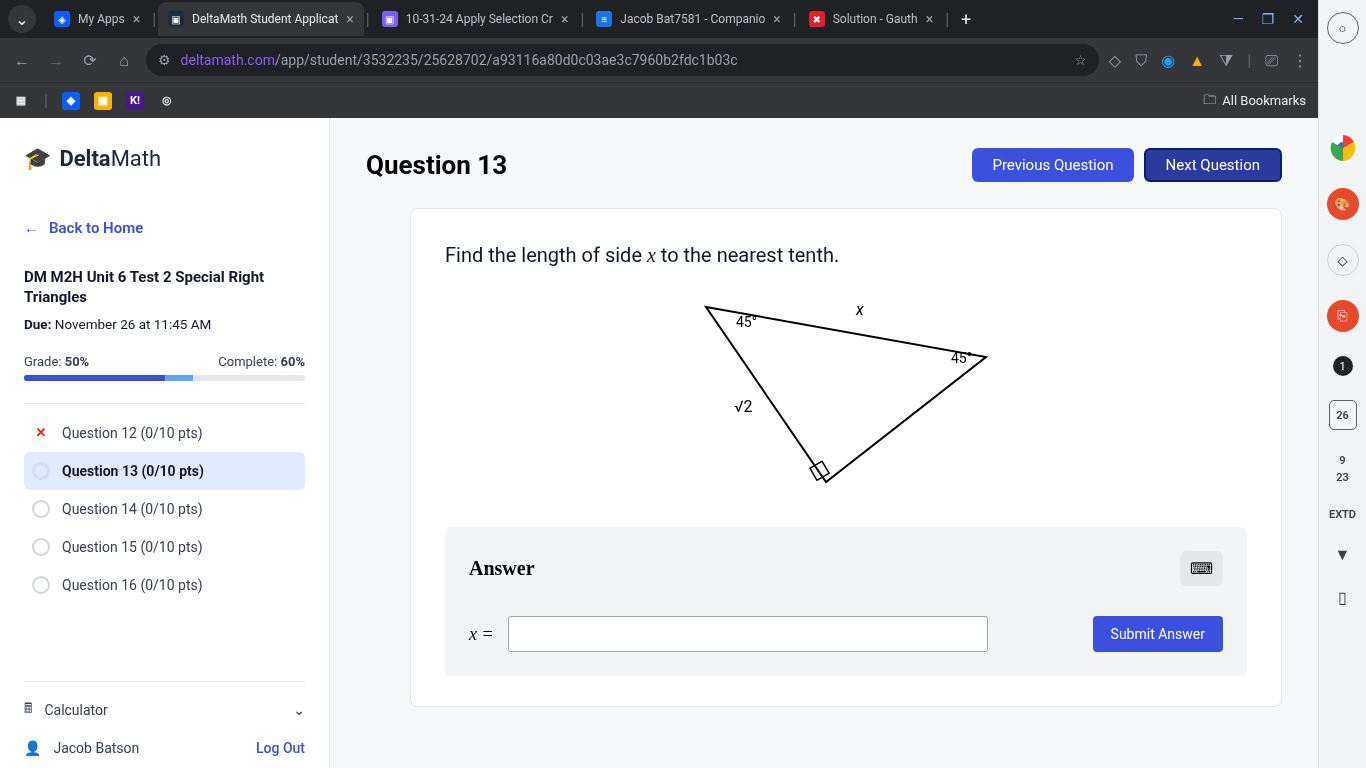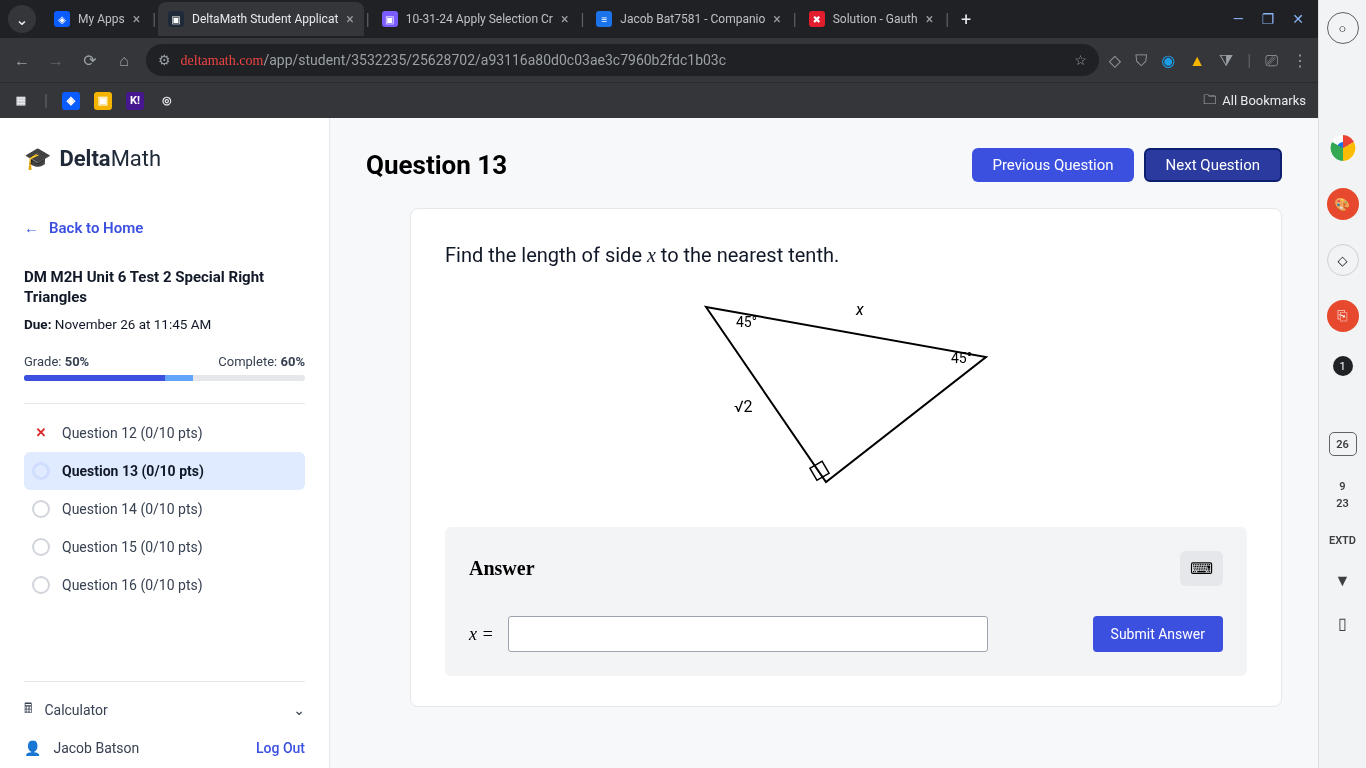--- a/index.html
+++ b/index.html
@@ -18,21 +18,21 @@
 .tab-sep { color:#5f6368; padding:0 2px; }
 .new-tab { color:#e8eaed; font-size:18px; padding:0 10px; }
 .window-controls { margin-left:auto; display:flex; gap:18px; padding-right:14px; color:#9aa0a6; }
 .window-controls .wc { font-size:14px; }
 .window-controls .wc.close { color:#8ab4f8; }
 
 .toolbar { background: #35363a; height: 44px; display:flex; align-items:center; padding:0 10px; gap:10px; }
 .toolbar .nav-icon { color:#9aa0a6; font-size:16px; width:24px; text-align:center; }
 .addr-bar { flex:1; background:#202124; border-radius: 18px; height:32px; display:flex; align-items:center; padding:0 12px; gap:10px; color:#9aa0a6; font-size:14px; }
 .addr-bar .url-txt { color:#9aa0a6; }
-.addr-bar .url-txt .dom { color:#ef4444;font-family:Liberation Serif, serif; }
+.addr-bar .url-txt .dom { color:#8b5cf6; }
 .toolbar .right-icons { display:flex; gap:14px; align-items:center; color:#9aa0a6; }
 .toolbar .right-icons .sep { color:#5f6368; }
 
 .bookmark-bar { background:#35363a; height:36px; border-top:1px solid #2a2b2e; display:flex; align-items:center; padding:0 12px; gap:14px; justify-content:space-between; }
 .bookmark-bar .left { display:flex; gap:14px; align-items:center; }
 .bookmark-bar .icon-sq { width:18px; height:18px; border-radius:3px; display:flex; align-items:center; justify-content:center; font-size:11px; font-weight:bold; }
 .bookmark-bar .sep { color:#5f6368; }
 .bookmark-bar .all-bm { color:#e8eaed; font-size:13px; display:flex; align-items:center; gap:6px; }
 
 .app-area { flex:1; display:flex; background:#fff; overflow:hidden; }
@@ -75,21 +75,21 @@
 .answer-section { background:#f3f4f6; border-radius:6px; padding:24px; }
 .answer-header { display:flex; justify-content:space-between; align-items:center; margin-bottom:30px;gap:32px; }
 .answer-header h2 { font-family: Georgia, serif; font-size:20px; font-weight:700; }
 .keyboard-btn { background:#e5e7eb; border-radius:6px; padding:8px 10px; }
 .answer-input-row { display:flex; align-items:center; gap:14px; }
 .xeq { font-family: Georgia, serif; font-style:italic; font-size:18px; }
 .answer-input { width:480px; height:36px; border:1px solid #9ca3af; border-radius:3px; padding:0 8px; }
 .submit-btn { background:#3c50e0; color:#fff; padding:10px 18px; border-radius:4px; font-size:14px; border:none; cursor:pointer; margin-left:auto; }
 
 .rsb-icon { width:32px; height:32px; border-radius:16px; display:flex; align-items:center; justify-content:center; font-size:13px; }
-.rsb-badge { width:28px; height:24px; border:1.5px solid #5f6368; border-radius:5px; display:flex; align-items:center; justify-content:center; font-size:11px; font-weight:600; color:#3c4043;margin-top:32px; }
+.rsb-badge { width:28px; height:30px; border:1.5px solid #5f6368; border-radius:5px; display:flex; align-items:center; justify-content:center; font-size:11px; font-weight:600; color:#3c4043; }
 .rsb-text { font-size:11px; color:#3c4043; text-align:center; font-weight:600; }
 
 svg.triangle { width:320px; height:200px; }
 </style>
 </head>
 <body>
 
 <div class="chrome-area">
 
   <div class="tab-strip">

